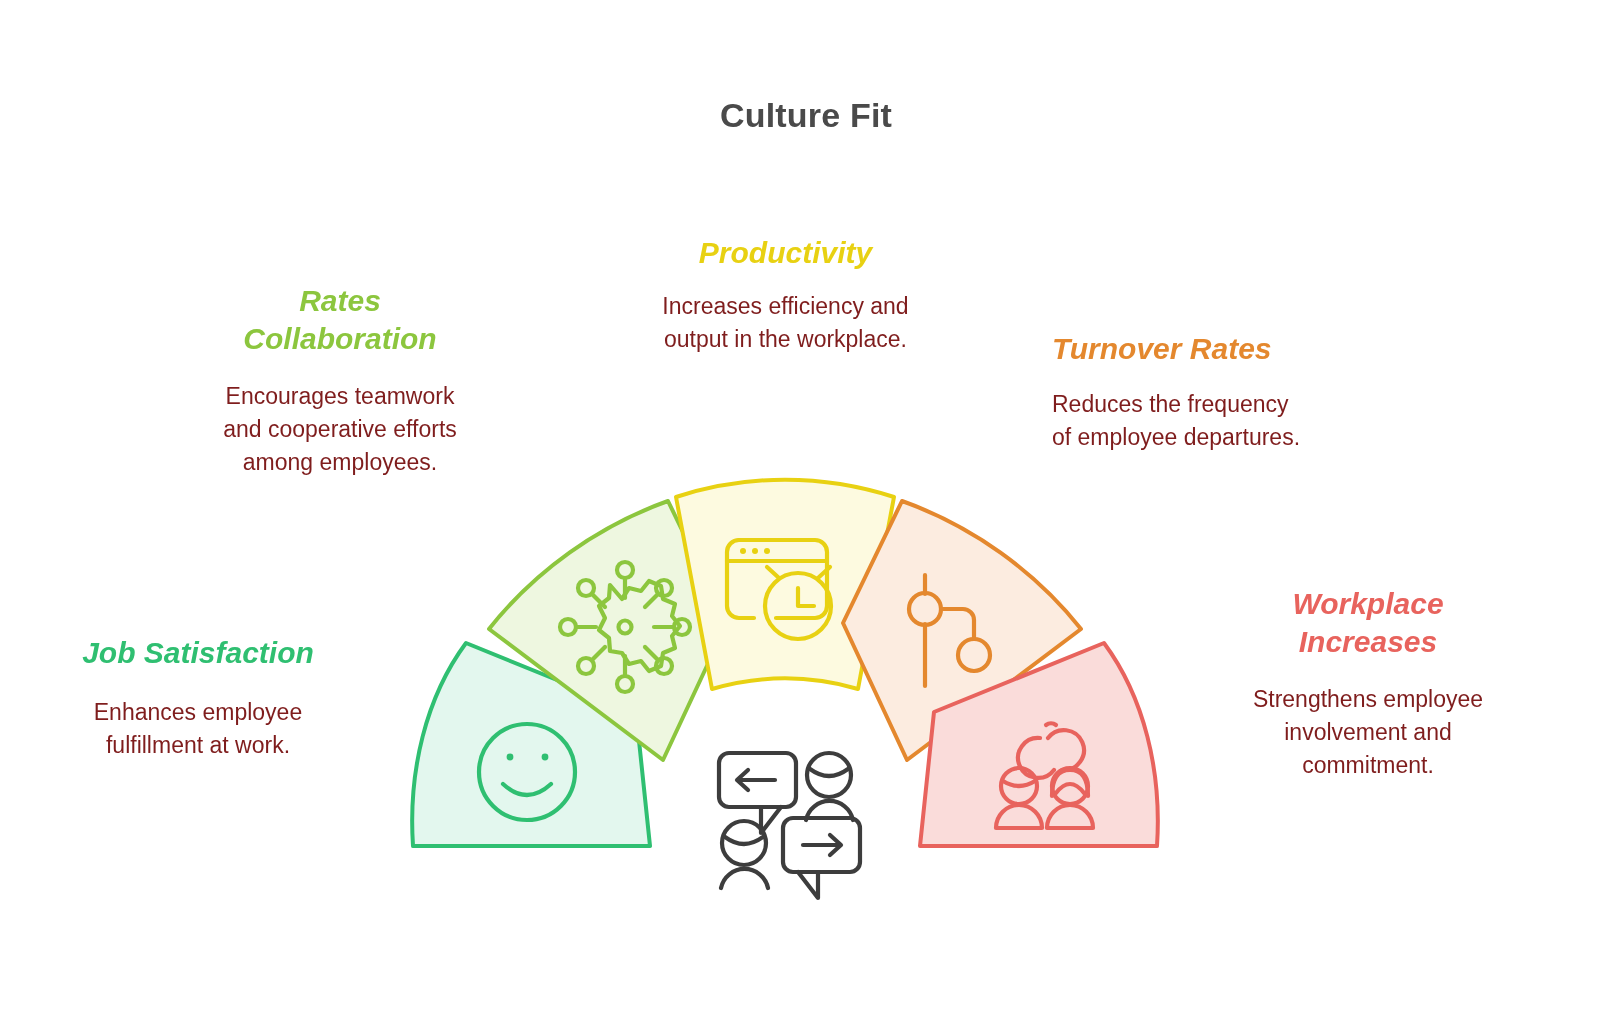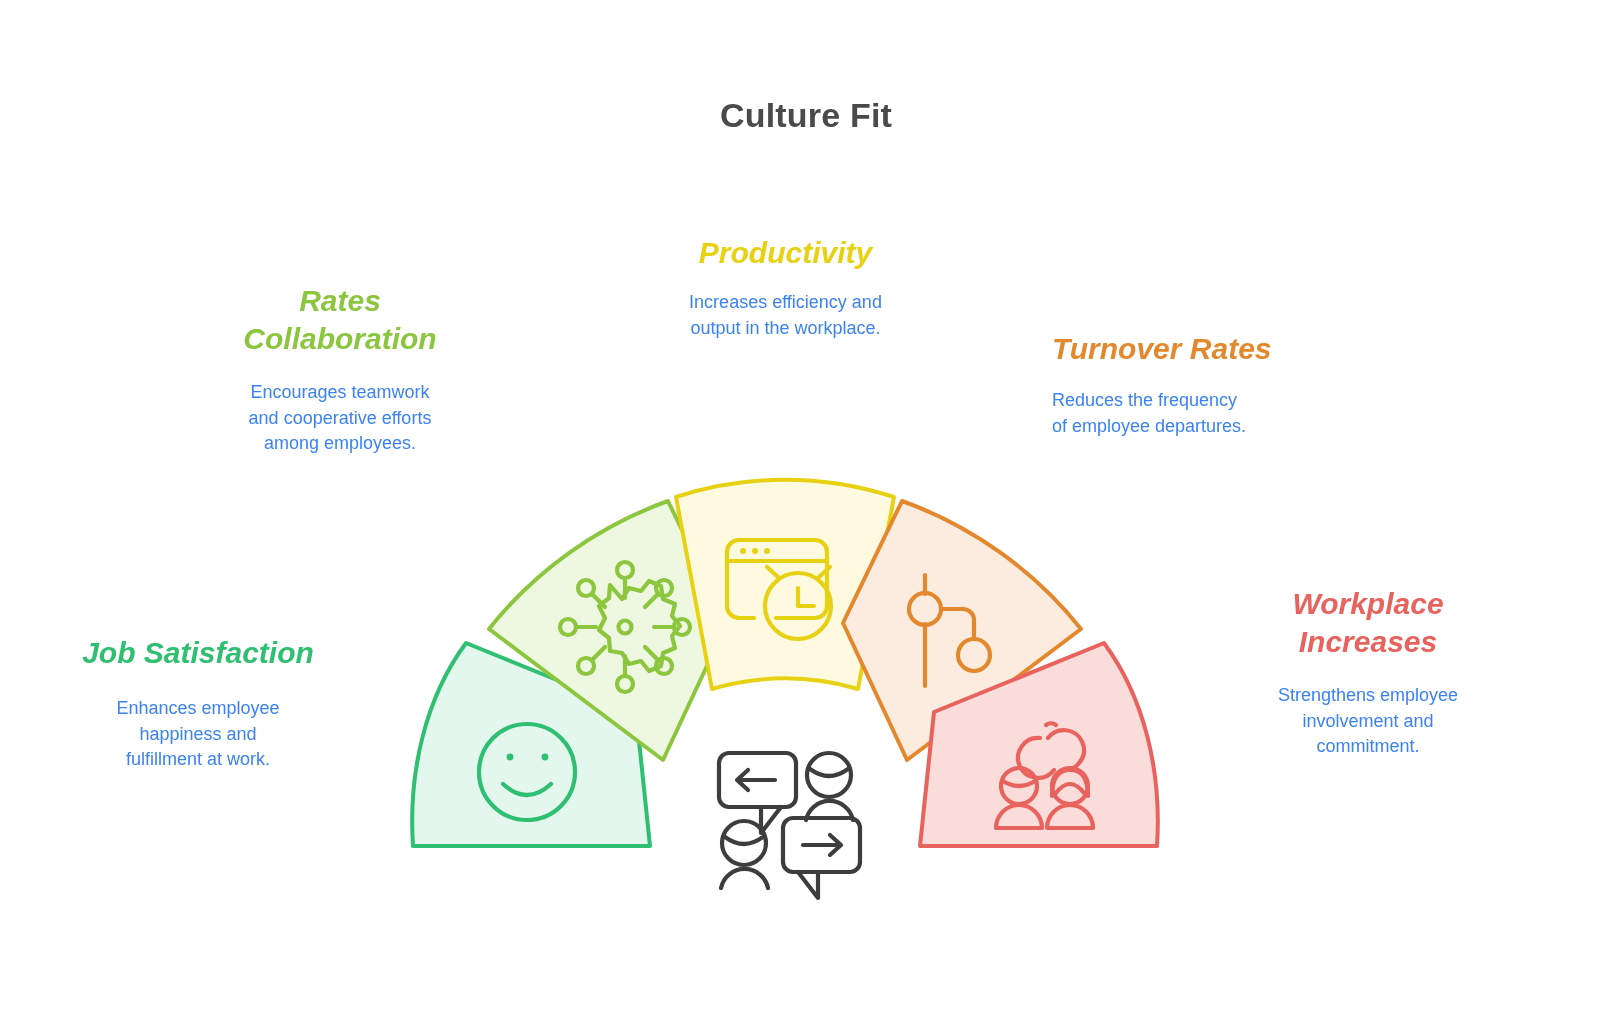--- a/index.html
+++ b/index.html
@@ -28,23 +28,23 @@
   }
   .label-block { position: absolute; }
   .label-head {
     font-size: 30px;
     font-weight: bold;
     line-height: 1.27;
     margin-bottom: 22px;
     font-style: italic;
   }
   .label-desc {
-    font-size: 18px;
+    font-size: 23px;
     line-height: 1.42;
-    color: #3b82f6;
+    color: #7f1d1d;
   }
   
   #block-team        { left: 150px;  top: 282px;  width: 380px; text-align: center; }
   #block-productivity{ left: 588px;  top: 234px;  width: 395px; text-align: center; }
   #block-turnover    { left: 1052px; top: 330px;  width: 356px; text-align: left; }
   #block-job         { left: 18px;   top: 634px;  width: 360px; text-align: center; }
   #block-engagement  { left: 1198px; top: 585px;  width: 340px; text-align: center; }
   #block-productivity .label-head { margin-bottom: 18px; }
   #block-turnover .label-head { margin-bottom: 20px; }
   #block-job .label-head { margin-bottom: 24px; }
@@ -205,21 +205,20 @@
     <div class="label-desc">
       <div>Reduces the frequency</div>
       <div>of employee departures.</div>
     </div>
   </div>
 
   <div class="label-block" id="block-job">
     <div class="label-head" style="color:#2fbf71">Job Satisfaction</div>
     <div class="label-desc">
       <div>Enhances employee</div>
-      <div>happiness and</div>
       <div>fulfillment at work.</div>
     </div>
   </div>
 
   <div class="label-block" id="block-engagement">
     <div class="label-head" style="color:#e8635d">
       <div>Workplace</div>
       <div>Increases</div>
     </div>
     <div class="label-desc">

